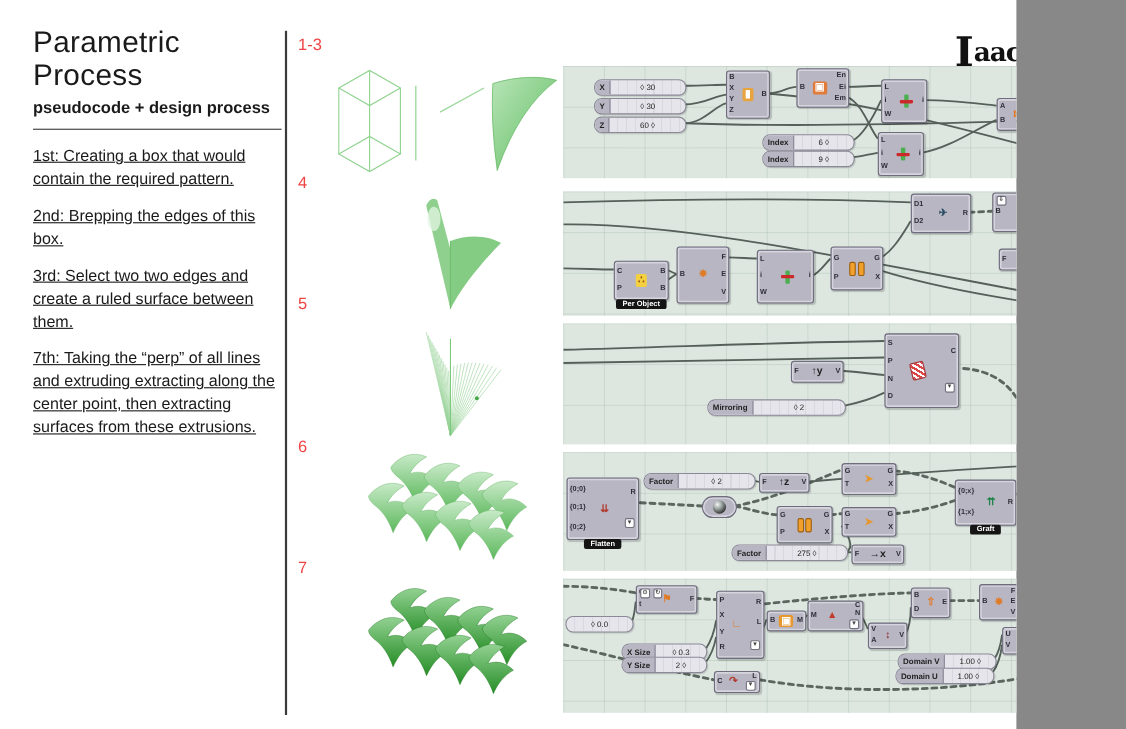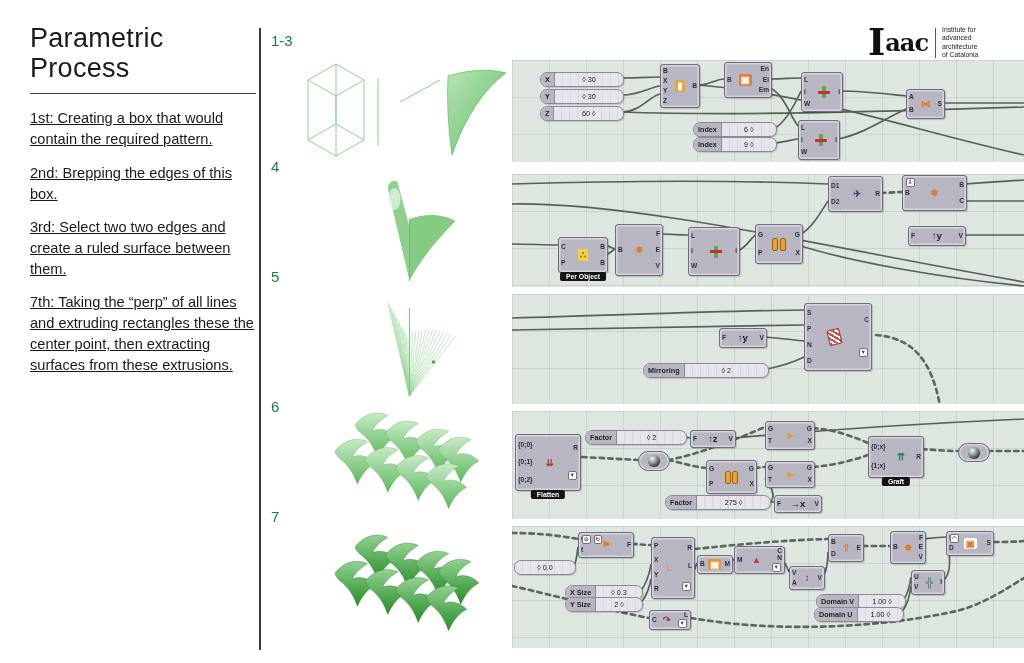--- a/index.html
+++ b/index.html
@@ -1,26 +1,26 @@
 <!DOCTYPE html>
 <html><head>
 <meta charset="utf-8">
 <style>
   html,body{margin:0;padding:0;background:#888;}
-  .slide{position:relative;width:1024px;height:663px;background:#ffffff;overflow:hidden;
+  .slide{position:relative;width:924px;height:663px;background:#ffffff;overflow:hidden;
          font-family:"Liberation Sans",sans-serif;color:#1a1a1a;}
   
   .leftcol{position:absolute;left:30px;top:24px;width:228px;}
   .title{font-size:27px;font-weight:400;letter-spacing:.3px;line-height:1.1;}
   .subtitle{font-size:15px;font-weight:bold;margin-top:7px;}
   .rule{border:0;border-top:1.6px solid #3a3a3a;margin:10px 0 0 0;width:226px;}
   .steps{margin-top:14px;font-size:14.6px;line-height:1.42;}
   .steps p{margin:0 0 13px 0;text-decoration:underline;}
   .divider{position:absolute;left:259px;top:28px;width:1.5px;height:622px;background:#3a3a3a;}
-  .flab{position:absolute;left:271px;font-size:15px;color:#15803d;}
+  .flab{position:absolute;left:271px;font-size:15px;color:#ef4444;}
   
   .logo{position:absolute;left:868px;top:26px;display:flex;align-items:center;}
   .logo-mark{font-family:"DejaVu Serif",serif;font-weight:bold;color:#111;line-height:.9;}
   .logo-i{font-size:37px;}
   .logo-rest{font-size:24px;letter-spacing:-1px;}
   .logo-div{width:1px;height:30px;background:#555;margin:0 6px 0 7px;}
   .logo-tag{font-size:6.8px;line-height:1.25;color:#222;}
   
   .strip{position:absolute;left:512px;width:512px;background:#dde7e0;
     background-image:linear-gradient(rgba(150,172,158,.28) 1px,transparent 1px),
@@ -66,26 +66,27 @@
     background:repeating-linear-gradient(45deg,#d44 0 2px,#fff 2px 4px);}
   .figure{position:absolute;}
 </style>
 </head>
 <body>
 
 <div class="slide">
 
   <div class="leftcol">
     <div class="title">Parametric Process</div>
+    <div class="subtitle">pseudocode + design process</div>
     <hr class="rule">
     <div class="steps">
         <p>1st: Creating a box that would contain the required pattern.</p>
         <p>2nd: Brepping the edges of this box.</p>
         <p>3rd: Select two two edges and create a ruled surface between them.</p>
-        <p>7th: Taking the “perp” of all lines and extruding rectangles these the center point, then extracting surfaces from these extrusions.</p>
+        <p>7th: Taking the “perp” of all lines and extruding extracting along the center point, then extracting surfaces from these extrusions.</p>
       </div>
   </div>
 
   <div class="divider"></div>
 
   <span class="flab" style="top:32px">1-3</span>
   <span class="flab" style="top:158px">4</span>
   <span class="flab" style="top:268px">5</span>
   <span class="flab" style="top:398px">6</span>
   <span class="flab" style="top:508px">7</span>

